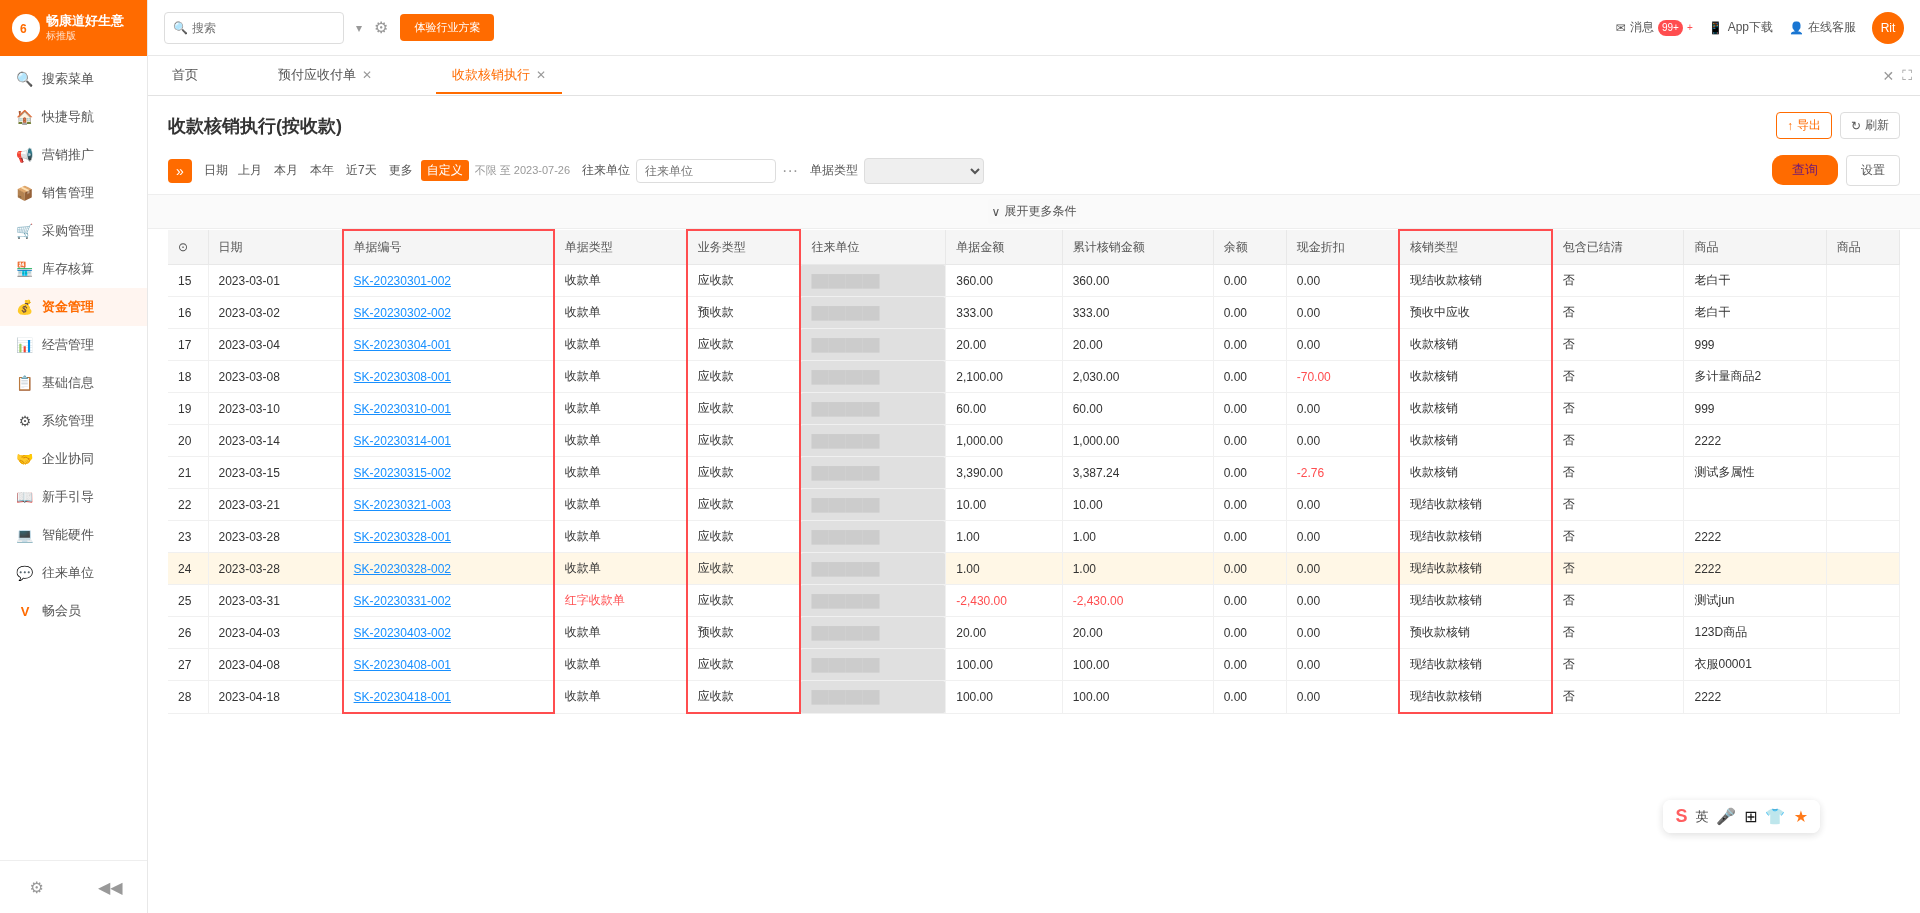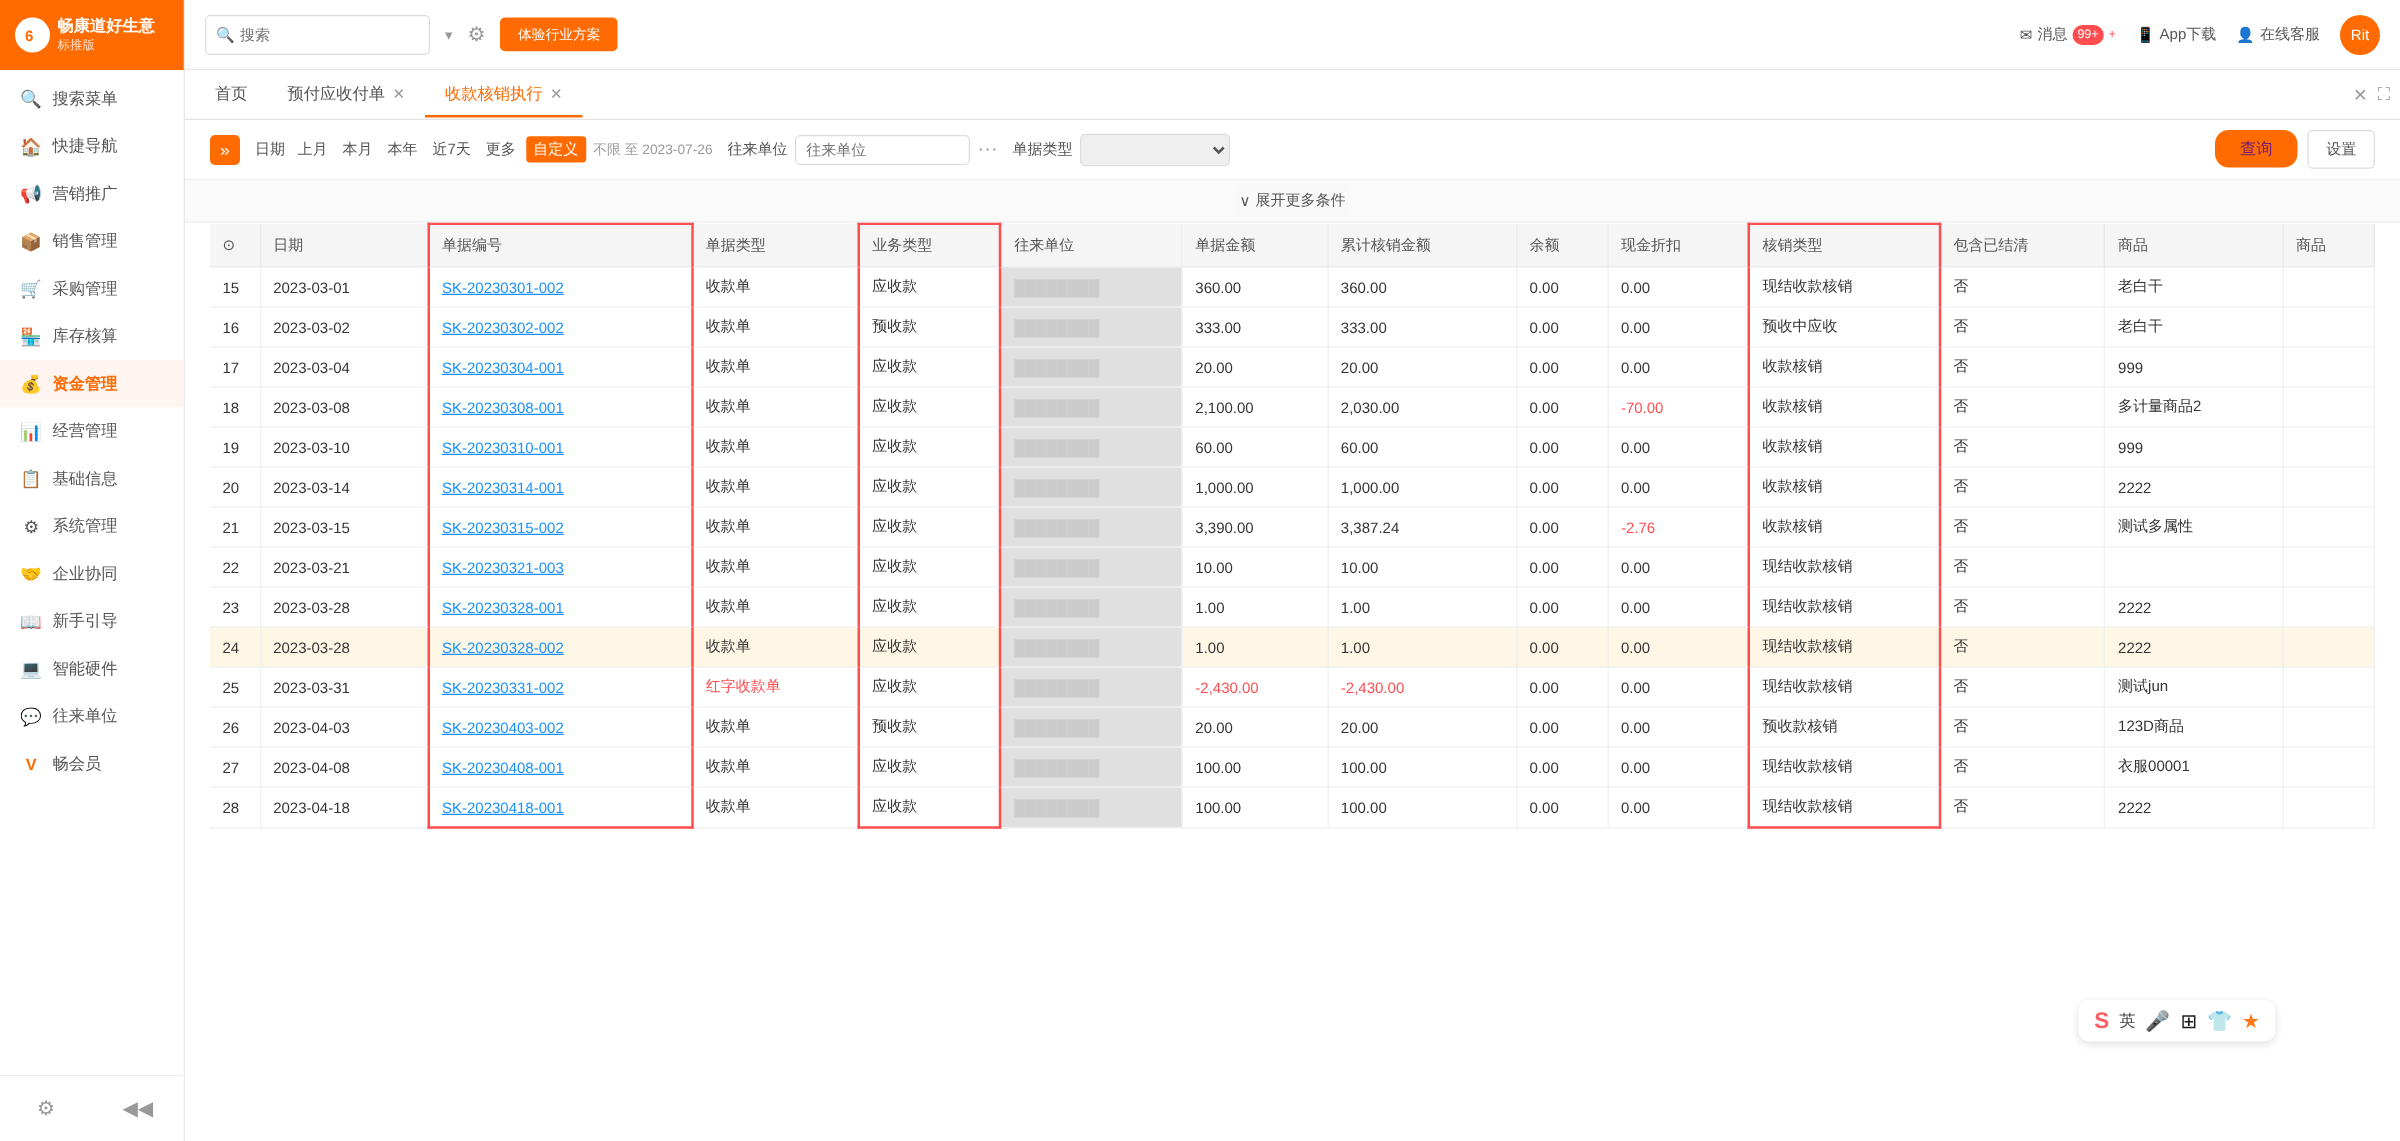--- a/index.html
+++ b/index.html
@@ -31,21 +31,21 @@
     .topbar-gear { color: #999; font-size: 16px; cursor: pointer; }
     .topbar-btn-orange { background: #ff6b00; color: #fff; border: none; border-radius: 4px; padding: 6px 14px; font-size: 11px; cursor: pointer; white-space: nowrap; }
     .topbar-right { margin-left: auto; display: flex; align-items: center; gap: 16px; }
     .topbar-msg { display: flex; align-items: center; gap: 4px; color: #555; font-size: 12px; cursor: pointer; position: relative; }
     .topbar-badge { background: #ff4d4f; color: #fff; font-size: 10px; border-radius: 10px; padding: 0 4px; min-width: 18px; height: 16px; display: flex; align-items: center; justify-content: center; }
     .topbar-app { display: flex; align-items: center; gap: 4px; color: #555; font-size: 12px; cursor: pointer; }
     .topbar-service { display: flex; align-items: center; gap: 4px; color: #555; font-size: 12px; cursor: pointer; }
     .topbar-user { width: 32px; height: 32px; background: #ff6b00; border-radius: 50%; display: flex; align-items: center; justify-content: center; color: #fff; font-size: 12px; cursor: pointer; }
 
     
-    .tabs { height: 40px; background: #fff; border-bottom: 1px solid #e2e2e2; display: flex; align-items: center; padding: 0 8px; }
+    .tabs { height: 40px; background: #fff; border-bottom: 1px solid #e2e2e2; display: flex; align-items: center; padding: 0 8px; gap: 48px; }
     .tab { display: flex; align-items: center; gap: 6px; padding: 8px 16px; font-size: 13px; color: #555; cursor: pointer; border-bottom: 2px solid transparent; white-space: nowrap; }
     .tab.active { color: #ff6b00; border-bottom: 2px solid #ff6b00; background: #fff; }
     .tab .tab-close { color: #999; font-size: 12px; }
     .tab-actions { margin-left: auto; display: flex; align-items: center; gap: 8px; color: #999; font-size: 16px; }
 
     
     .content { flex: 1; overflow: hidden; display: flex; flex-direction: column; background: #fff; margin: 0; }
     .content-header { padding: 16px 20px 8px; display: flex; align-items: center; justify-content: space-between; }
     .content-title { font-size: 18px; font-weight: bold; color: #333; }
     .content-actions { display: flex; gap: 8px; }
@@ -220,20 +220,33 @@
       <span class="tab-close">✕</span>
     </div>
     <div class="tab-actions">
       <span style="cursor:pointer;color:#999;font-size:14px;">✕</span>
       <span style="cursor:pointer;color:#999;font-size:14px;">⛶</span>
     </div>
   </div>
 
   <div class="content">
 
+    <div class="content-header">
+      <div class="content-title">收款核销执行(按收款)</div>
+      <div class="content-actions">
+        <button class="btn-export">
+          <span>↑</span>
+          <span>导出</span>
+        </button>
+        <button class="btn-refresh">
+          <span>↻</span>
+          <span>刷新</span>
+        </button>
+      </div>
+    </div>
 
     <div class="filter-bar">
       <div class="filter-expand-btn">
         <span>»</span>
       </div>
       <div class="filter-group">
         <span class="filter-label">日期</span>
         <div class="filter-date-btns">
           <span class="filter-date-btn">上月</span>
           <span class="filter-date-btn">本月</span>

